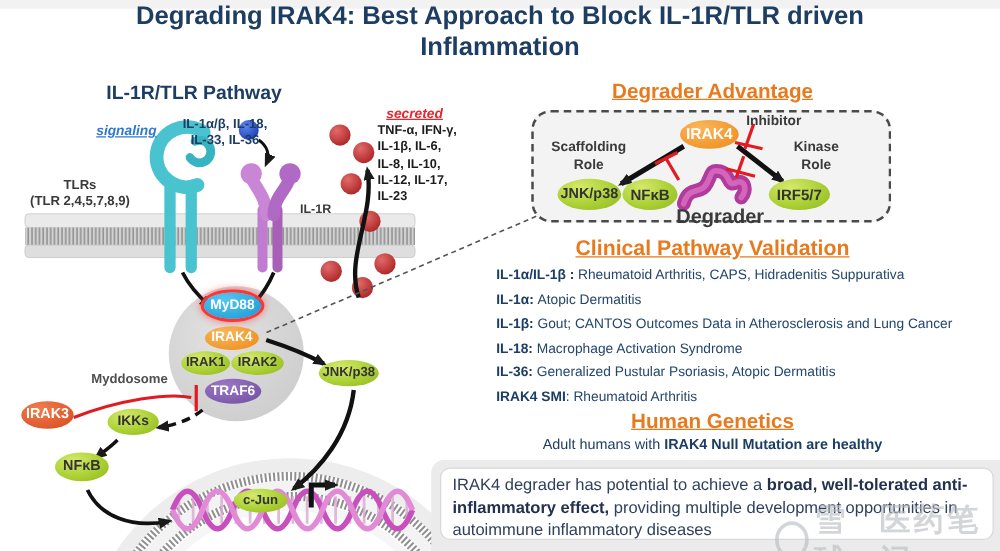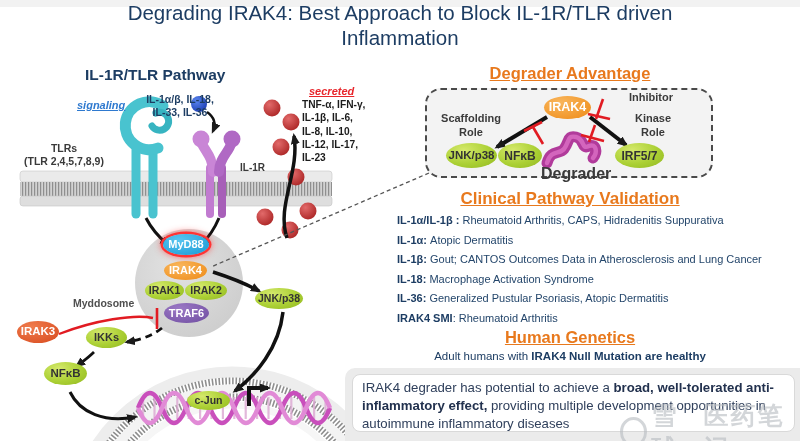--- a/index.html
+++ b/index.html
@@ -1,21 +1,21 @@
 <!DOCTYPE html>
 <html><head>
 <meta charset="utf-8">
 <style>
   html,body{margin:0;padding:0;}
   body{font-family:"Liberation Sans",sans-serif;}
   .stage{position:relative;width:800px;height:441px;background:#ffffff;overflow:hidden;}
   .abs{position:absolute;}
   .z0{z-index:0}.z1{z-index:1}.z3{z-index:3}.z4{z-index:4}.z5{z-index:5}
   .title{left:0;top:4;width:800px;box-sizing:border-box;padding:0 80px;text-align:center;
-         font-size:20.5px;line-height:25px;font-weight:normal;color:#1d3d63;}
+         font-size:20.5px;line-height:25px;font-weight:bold;color:#1d3d63;}
   .divider{left:0;top:56;width:800px;height:7px;background:#f2f2f2;}
   svg.art{left:0;top:0;z-index:2;}
   .lbl{color:#3a3a3a;font-weight:bold;}
   .navy{color:#1d3d63;}
   .orange-h{color:#e8791d;font-weight:bold;text-align:center;text-decoration:underline;}
   .ov{border-radius:50%;display:flex;align-items:center;justify-content:center;font-weight:bold;
       z-index:4;line-height:1;white-space:nowrap;}
   .ov.green{background:radial-gradient(ellipse at 35% 28%,#d5e96c 0%,#abd034 55%,#92b721 100%);color:#333;}
   .ov.orange{background:radial-gradient(ellipse at 35% 28%,#f9b65c,#ee8a16);color:#fff;}
   .ov.redorange{background:radial-gradient(ellipse at 35% 28%,#f07d4e,#d7491d);color:#fff;}
@@ -184,21 +184,21 @@
   <div class="abs ov green" style="left:145px;top:281px;width:39px;height:19px;font-size:10.5px;">IRAK1</div>
   <div class="abs ov green" style="left:185px;top:281px;width:42px;height:19px;font-size:10.5px;">IRAK2</div>
   <div class="abs ov purple" style="left:164px;top:303px;width:45px;height:20px;font-size:11px;">TRAF6</div>
   <div class="abs ov redorange" style="left:17px;top:321px;width:42px;height:22px;font-size:11.5px;">IRAK3</div>
   <div class="abs ov green" style="left:86px;top:327px;width:41px;height:21px;font-size:11px;">IKKs</div>
   <div class="abs ov green" style="left:44px;top:362px;width:43px;height:23px;font-size:11.5px;">NFκB</div>
   <div class="abs ov green" style="left:255px;top:288px;width:48px;height:21px;font-size:10.5px;">JNK/p38</div>
   <div class="abs ov green" style="left:187px;top:391px;width:43px;height:19px;font-size:10.5px;">c-Jun</div>
 
   <div class="abs z4 orange-h" style="left:430px;top:64px;width:280px;font-size:16.5px;">Degrader Advantage</div>
-  <div class="abs z4 lbl" style="left:597px;top:91px;font-size:11px;margin-left:32px;">Inhibitor</div>
+  <div class="abs z4 lbl" style="left:597px;top:91px;font-size:11px;">Inhibitor</div>
   <div class="abs z4 lbl" style="left:430px;top:112px;width:82px;text-align:center;font-size:11px;line-height:13.5px;">
     <div>Scaffolding</div>
     <div>Role</div>
   </div>
   <div class="abs z4 lbl" style="left:618px;top:112px;width:70px;text-align:center;font-size:11px;line-height:13.5px;">
     <div>Kinase</div>
     <div>Role</div>
   </div>
   <div class="abs ov orange" style="left:544px;top:96px;width:47px;height:23px;font-size:12.5px;">IRAK4</div>
   <div class="abs ov green" style="left:446px;top:143px;width:51px;height:25px;font-size:11.5px;">JNK/p38</div>

